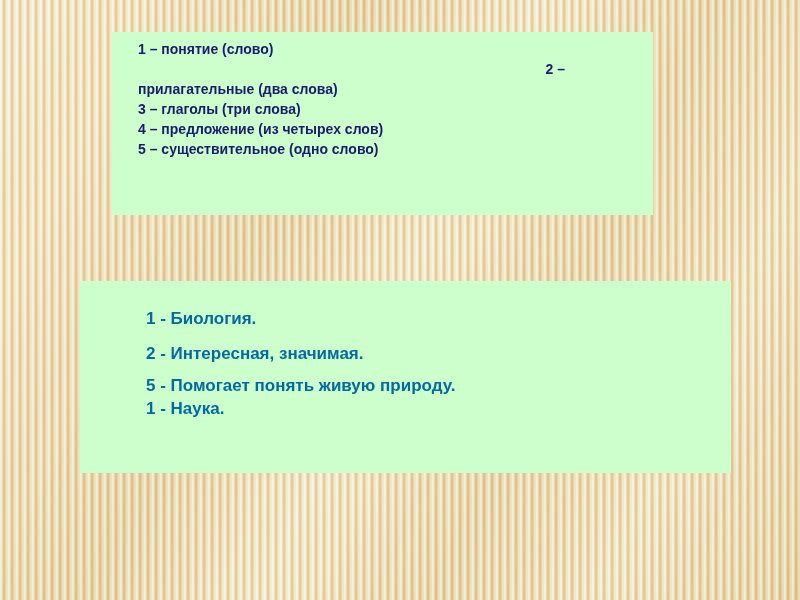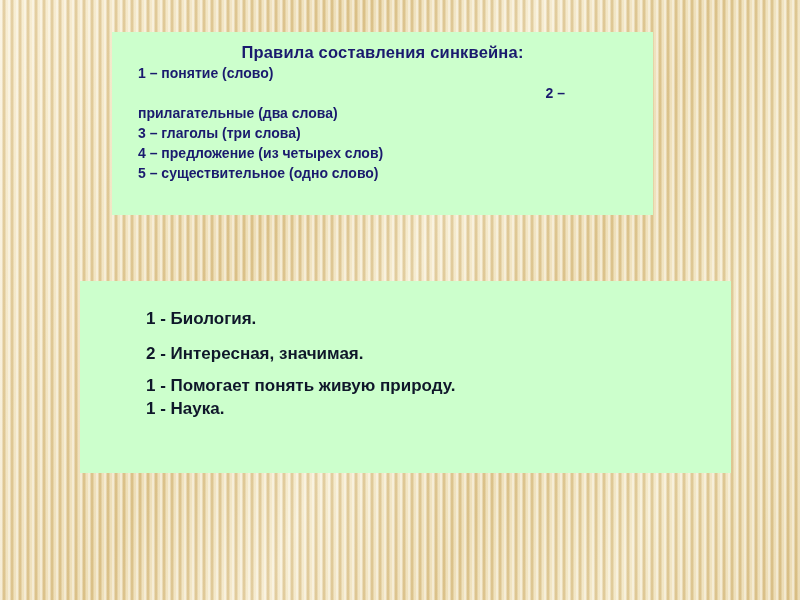--- a/index.html
+++ b/index.html
@@ -70,49 +70,48 @@
     white-space: pre;
   }
   .rules-line.right {
     text-align: right;
     padding-right: 88px;
     padding-left: 0;
   }
   .example-line {
     font-size: 17px;
     font-weight: bold;
-    color: #0f172a;
+    color: #0369a1;
     padding: 0 0 0 66px;
     line-height: 1.35;
     white-space: pre;
   }
   .example-line.indent2 {
   }
   .spacer-sm { height: 12px; }
   .spacer-xs { height: 9px; }
   .spacer-top { height: 27px; }
 </style>
 </head>
 <body>
 
 <div class="slide">
 
   <div class="panel panel-rules">
-    <div class="rules-title">Правила составления  синквейна:</div>
     <div class="rules-line">1 – понятие (слово)</div>
     <div class="rules-line right">2 –</div>
     <div class="rules-line">прилагательные (два слова)</div>
     <div class="rules-line">3 – глаголы (три слова)</div>
     <div class="rules-line">4 – предложение (из четырех слов)</div>
     <div class="rules-line">5 – существительное (одно слово)</div>
   </div>
 
   <div class="panel panel-example">
     <div class="spacer-top"></div>
     <div class="example-line">1 - Биология.</div>
     <div class="spacer-sm"></div>
     <div class="example-line indent2">2 - Интересная, значимая.</div>
     <div class="spacer-xs"></div>
-    <div class="example-line indent2">1 - Помогает понять живую природу.</div>
+    <div class="example-line indent2">5 - Помогает понять живую природу.</div>
     <div class="example-line indent2">1 - Наука.</div>
   </div>
 
 </div>
 
 </body></html>

